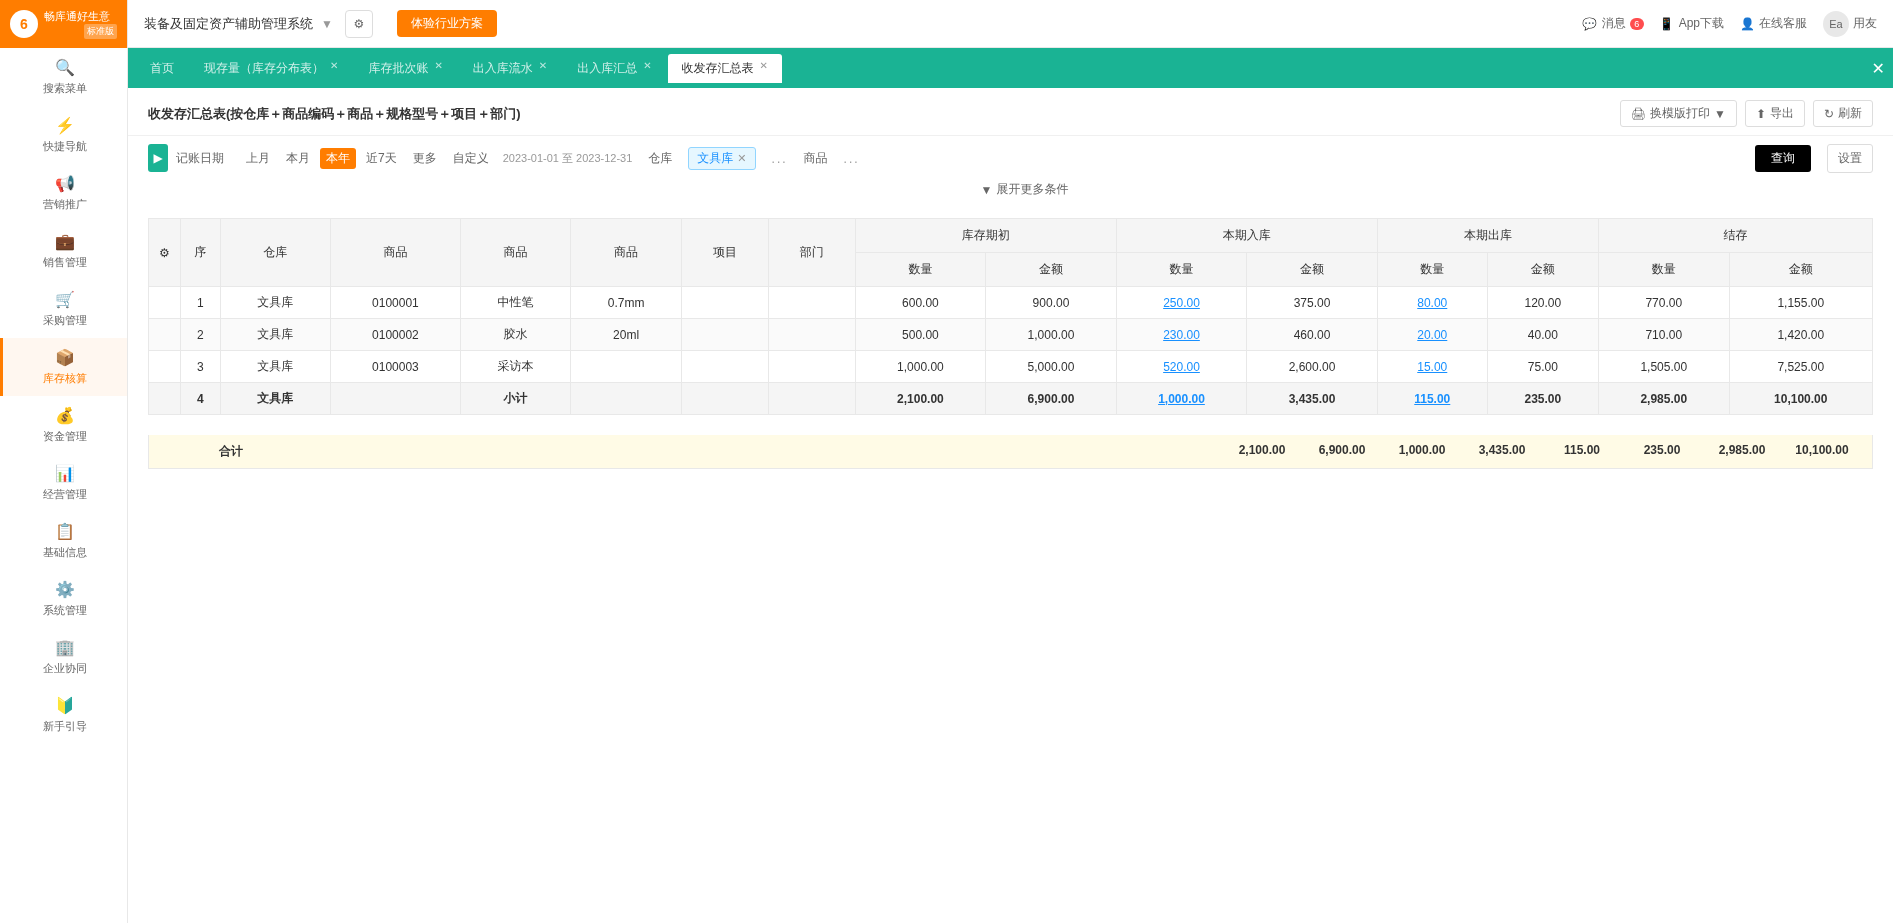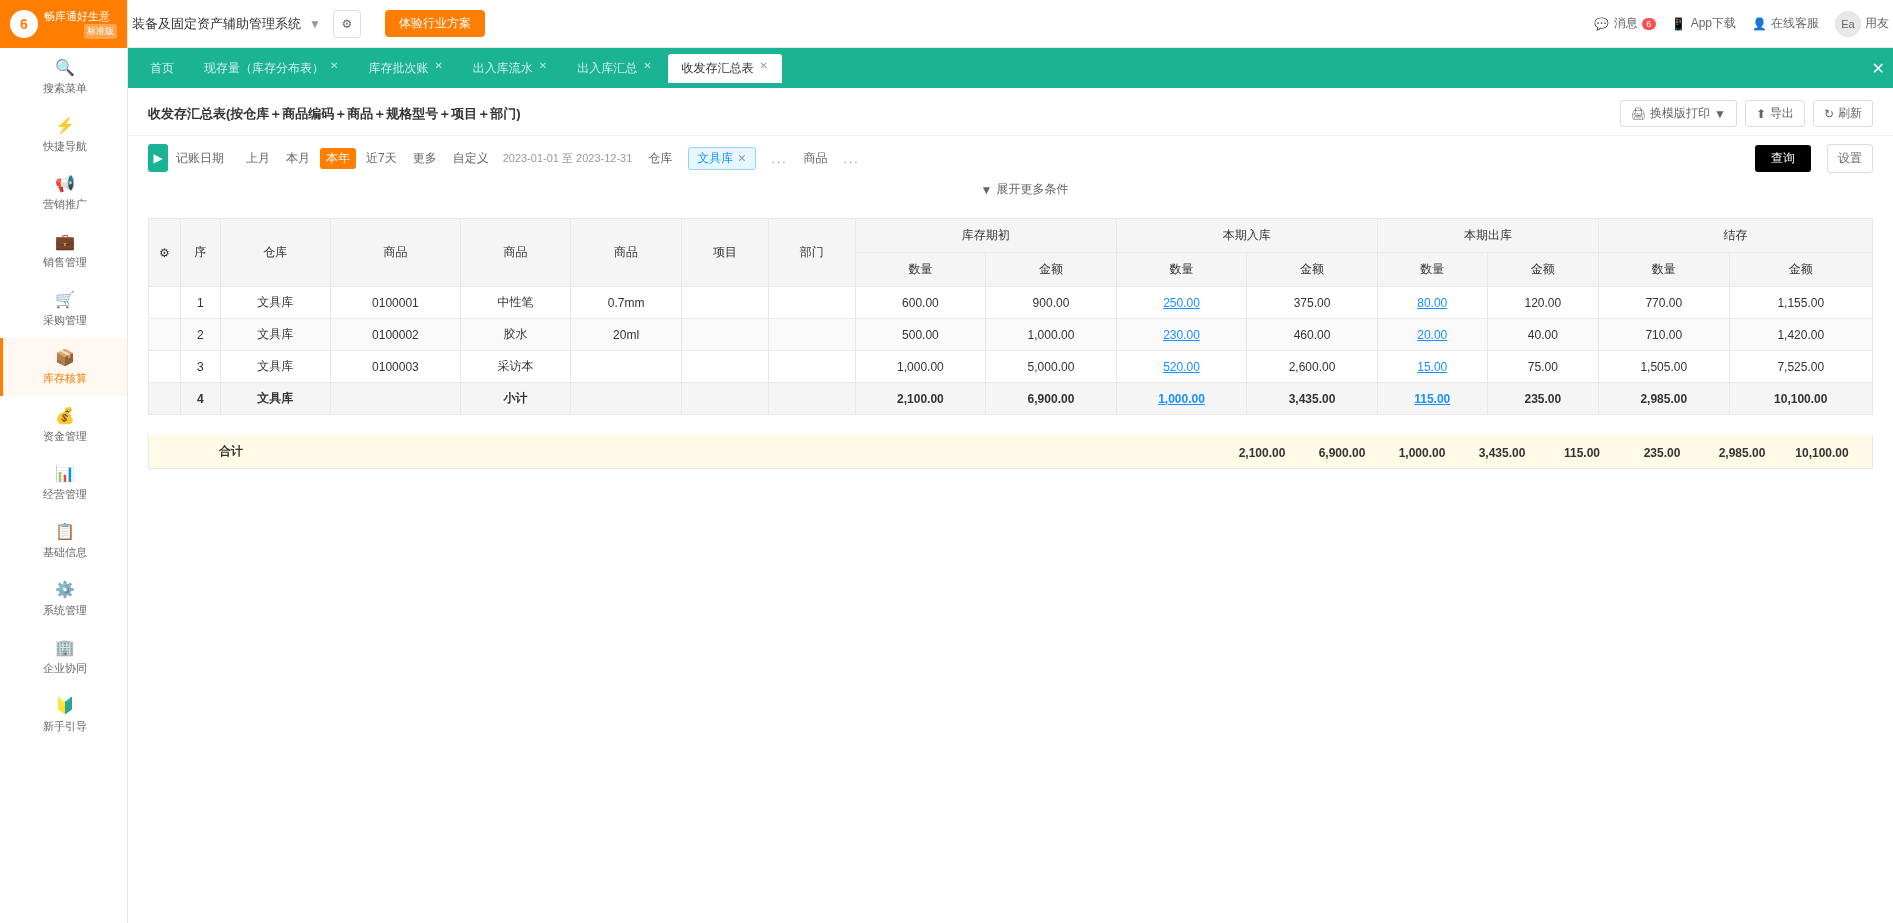--- a/index.html
+++ b/index.html
@@ -15,21 +15,21 @@
     .sidebar-logo-text { color: #fff; font-size: 11px; line-height: 1.3; }
     .sidebar-logo-badge { background: rgba(255,255,255,0.3); color: #fff; font-size: 9px; padding: 1px 3px; border-radius: 2px; margin-left: 40px; }
     .sidebar-nav { flex: 1; overflow-y: auto; }
     .sidebar-item { display: flex; flex-direction: column; align-items: center; padding: 10px 5px; cursor: pointer; color: #666; gap: 4px; border-left: 3px solid transparent; }
     .sidebar-item.active { color: #ff7d00; background: #fff7f0; border-left-color: #ff7d00; }
     .sidebar-item-icon { font-size: 16px; }
     .sidebar-item-label { font-size: 11px; text-align: center; }
 
     
     .main-content { flex: 1; display: flex; flex-direction: column; overflow: hidden; }
-    .top-bar { height: 48px; background: #fff; display: flex; align-items: center; padding: 0 4px; border-bottom: 1px solid #e8e8e8; gap: 12px; }
+    .top-bar { height: 48px; background: #fff; display: flex; align-items: center; padding: 0 16px; border-bottom: 1px solid #e8e8e8; gap: 12px; }
     .top-bar-system { display: flex; align-items: center; gap: 4px; }
     .top-bar-settings { width: 28px; height: 28px; border: 1px solid #ddd; border-radius: 4px; display: flex; align-items: center; justify-content: center; cursor: pointer; color: #666; }
     .top-bar-btn { background: #ff7d00; color: #fff; border: none; border-radius: 4px; padding: 5px 14px; font-size: 12px; cursor: pointer; margin-left: 12px; }
     .top-bar-actions { display: flex; align-items: center; gap: 16px; color: #666; font-size: 12px; }
     .top-bar-action { display: flex; align-items: center; gap: 4px; cursor: pointer; }
     .badge { background: #ff4d4f; color: #fff; border-radius: 8px; font-size: 9px; padding: 1px 4px; min-width: 14px; text-align: center; }
     .user-avatar { width: 26px; height: 26px; background: #e8e8e8; border-radius: 50%; display: flex; align-items: center; justify-content: center; font-size: 11px; color: #666; }
 
     
     .tab-bar { display: flex; background: #1ab394; align-items: center; height: 40px; padding: 0 8px; gap: 2px; }
@@ -363,21 +363,21 @@
                 <td style="font-weight: bold;">3,435.00</td>
                 <td style="font-weight: bold;"><span class="link-text" style="font-weight:bold;">115.00</span></td>
                 <td style="font-weight: bold;">235.00</td>
                 <td style="font-weight: bold;">2,985.00</td>
                 <td style="font-weight: bold;">10,100.00</td>
               </tr>
             </tbody>
         </table>
       </div>
 
-      <div style="margin: 0 20px; background: #fffbe6; border: 1px solid #e8e8e8; border-top: none; display: flex; align-items: flex-end; padding: 8px 10px;">
+      <div style="margin: 0 20px; background: #fffbe6; border: 1px solid #e8e8e8; border-top: none; display: flex; align-items: flex-start; padding: 8px 10px;">
         <span style="min-width: 290px; font-weight: bold; color: #333; padding-left: 60px;">合计</span>
         <div style="flex:1; display: flex; justify-content: flex-end; gap: 0;">
           <span style="min-width: 80px; text-align: center; font-weight: bold; color: #333;">2,100.00</span>
           <span style="min-width: 80px; text-align: center; font-weight: bold; color: #333;">6,900.00</span>
           <span style="min-width: 80px; text-align: center; font-weight: bold; color: #333;">1,000.00</span>
           <span style="min-width: 80px; text-align: center; font-weight: bold; color: #333;">3,435.00</span>
           <span style="min-width: 80px; text-align: center; font-weight: bold; color: #333;">115.00</span>
           <span style="min-width: 80px; text-align: center; font-weight: bold; color: #333;">235.00</span>
           <span style="min-width: 80px; text-align: center; font-weight: bold; color: #333;">2,985.00</span>
           <span style="min-width: 80px; text-align: center; font-weight: bold; color: #333;">10,100.00</span>

